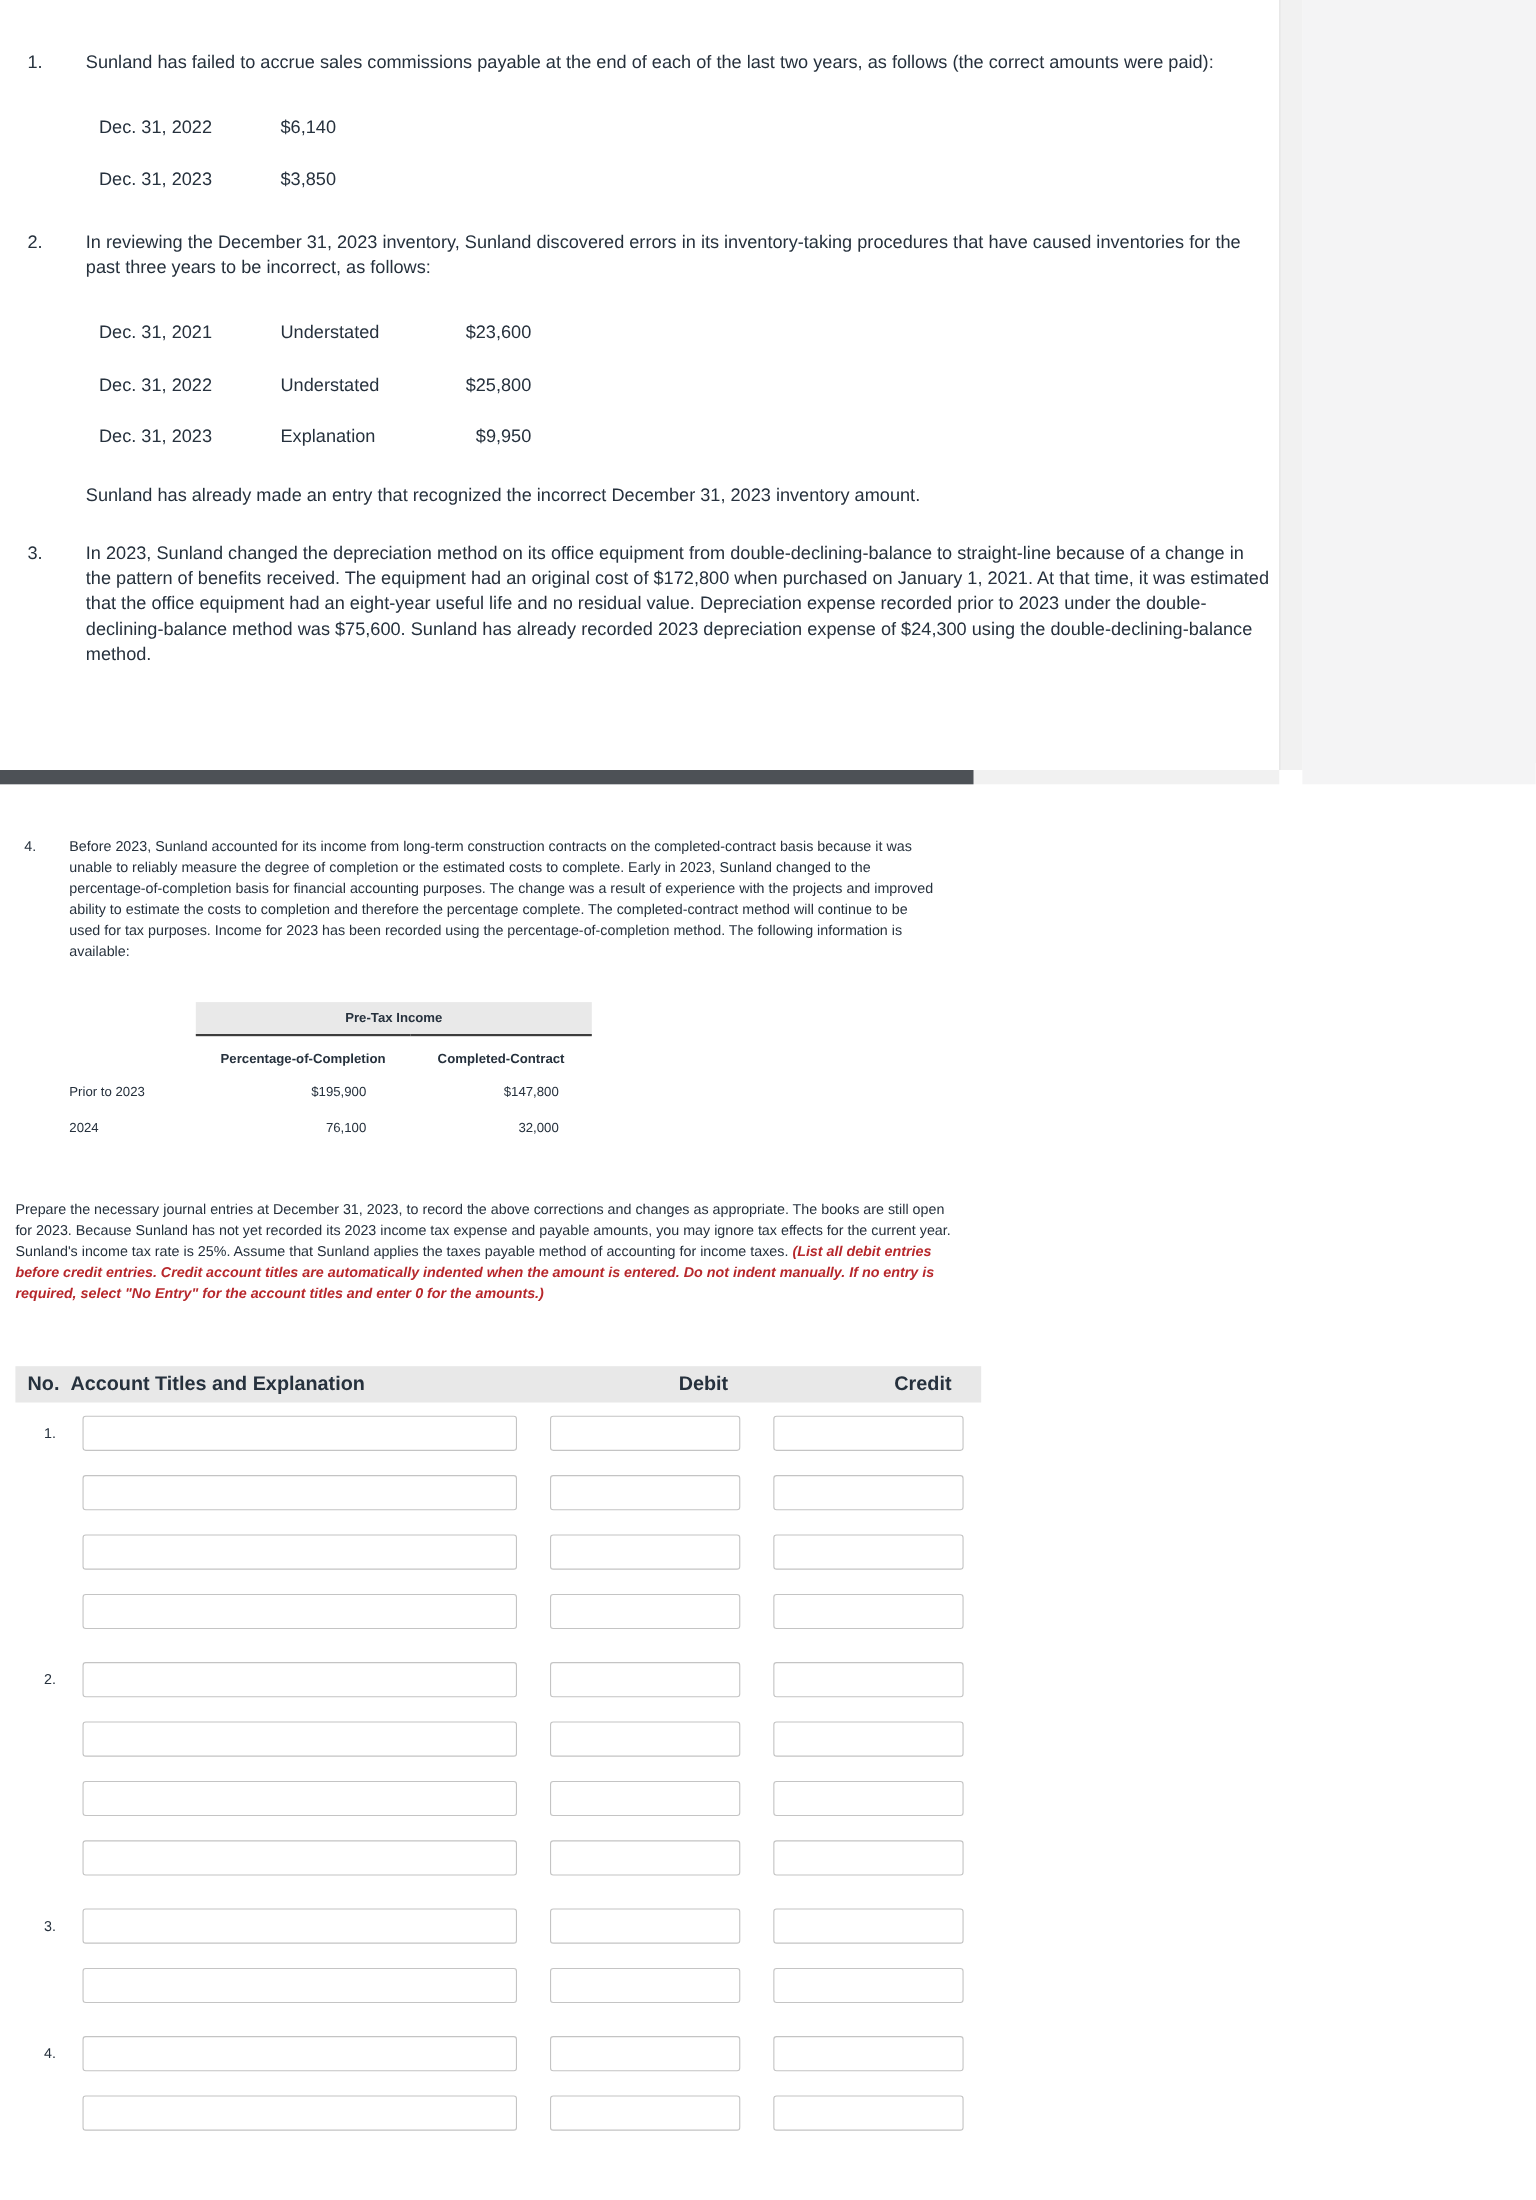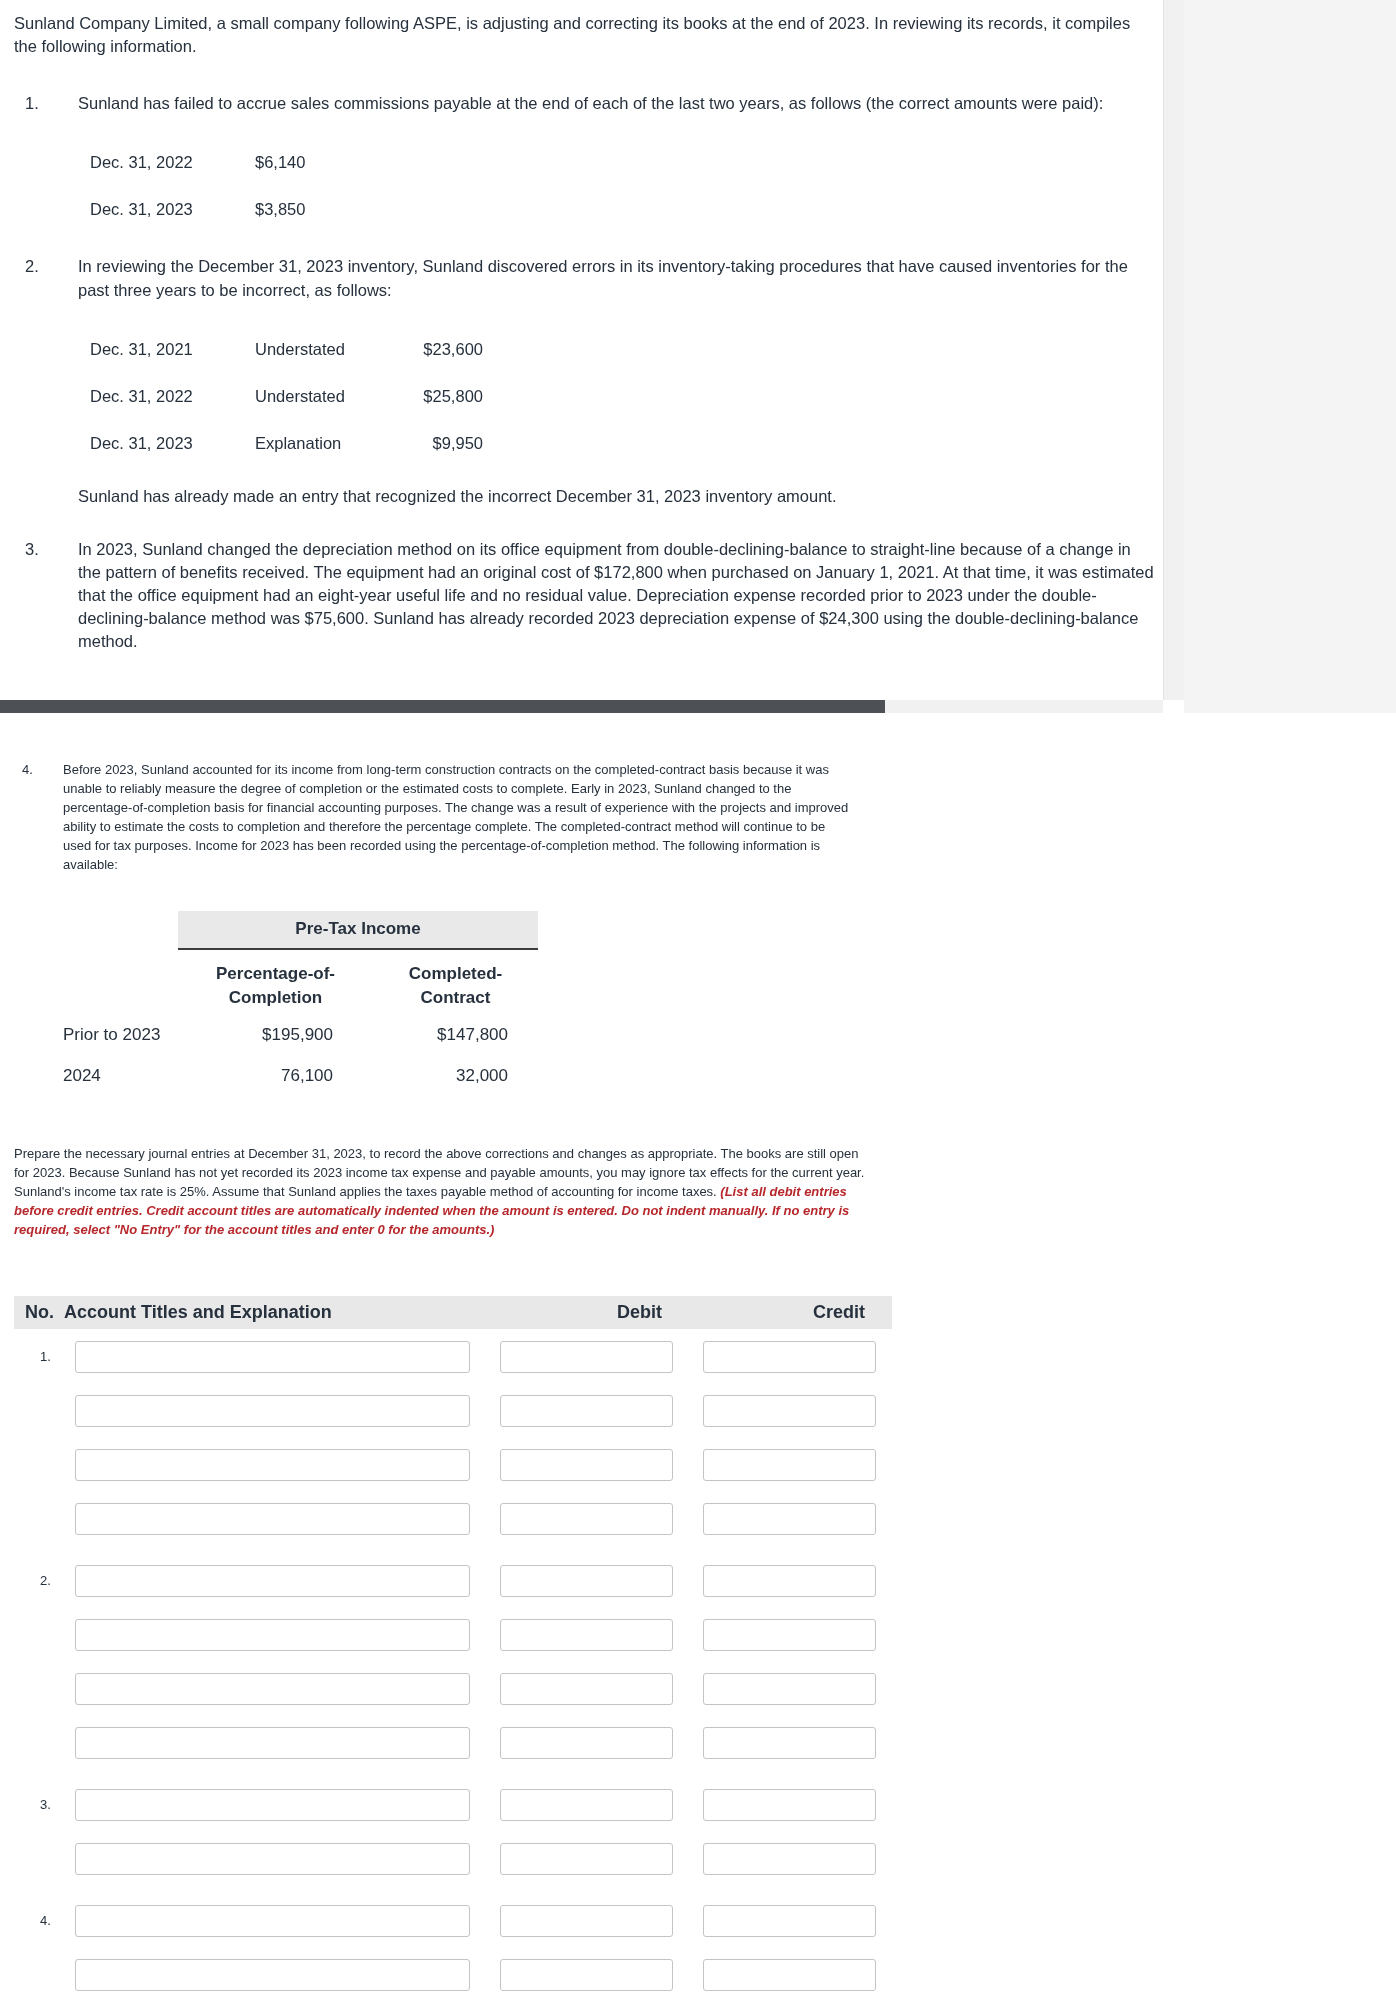--- a/index.html
+++ b/index.html
@@ -47,21 +47,21 @@
   .inv-note { margin-top: 30px !important; }
   .item3-gap { margin-top: 30px; }
 
   
   .lower { padding: 48px 0 0 14px; font-size: 13px; line-height: 1.46; }
 
   .item4 { display: flex; }
   .item4 .item-no { flex: none; width: 49px; padding-left: 8px; }
   .item4 .item-body { max-width: 792px; margin: 0; }
 
-  table.pretax { margin: 36px 0 0 49px; border-collapse: collapse; font-size: 17px; }
+  table.pretax { margin: 36px 0 0 49px; border-collapse: collapse; font-size: 12px; }
   table.pretax td, table.pretax th { border: none; }
   .pretax .span-head {
     background: #e9e9e9; border-bottom: 2px solid #3c3c3c;
     font-weight: bold; text-align: center; padding: 6px 0;
   }
   .pretax .col-head { font-weight: bold; text-align: center; padding: 12px 6px 4px; }
   .pretax td.rowlabel { text-align: left; padding: 8px 8px 8px 0; }
   .pretax td.num1 { text-align: right; padding: 8px 40px 8px 8px; }
   .pretax td.num2 { text-align: right; padding: 8px 30px 8px 8px; }
 
@@ -96,21 +96,20 @@
   .inp-amt { width: 173px; }
 </style>
 </head>
 <body>
 
 <div class="top-right-gray"></div>
 <div class="v-scrollbar"></div>
 
 <div class="stem-panel">
 
-  <p class="intro">Sunland Company Limited, a small company following ASPE, is adjusting and correcting its books at the end of 2023. In reviewing its records, it compiles the following information.</p>
 
   <div class="stem-item">
     <div class="item-no">1.</div>
     <div class="item-body">
       <p>Sunland has failed to accrue sales commissions payable at the end of each of the last two years, as follows (the correct amounts were paid):</p>
       <div class="mini-table">
         <div class="mt-row">
           <span class="mt-date">Dec. 31, 2022</span>
           <span class="mt-amt">$6,140</span>
         </div>

